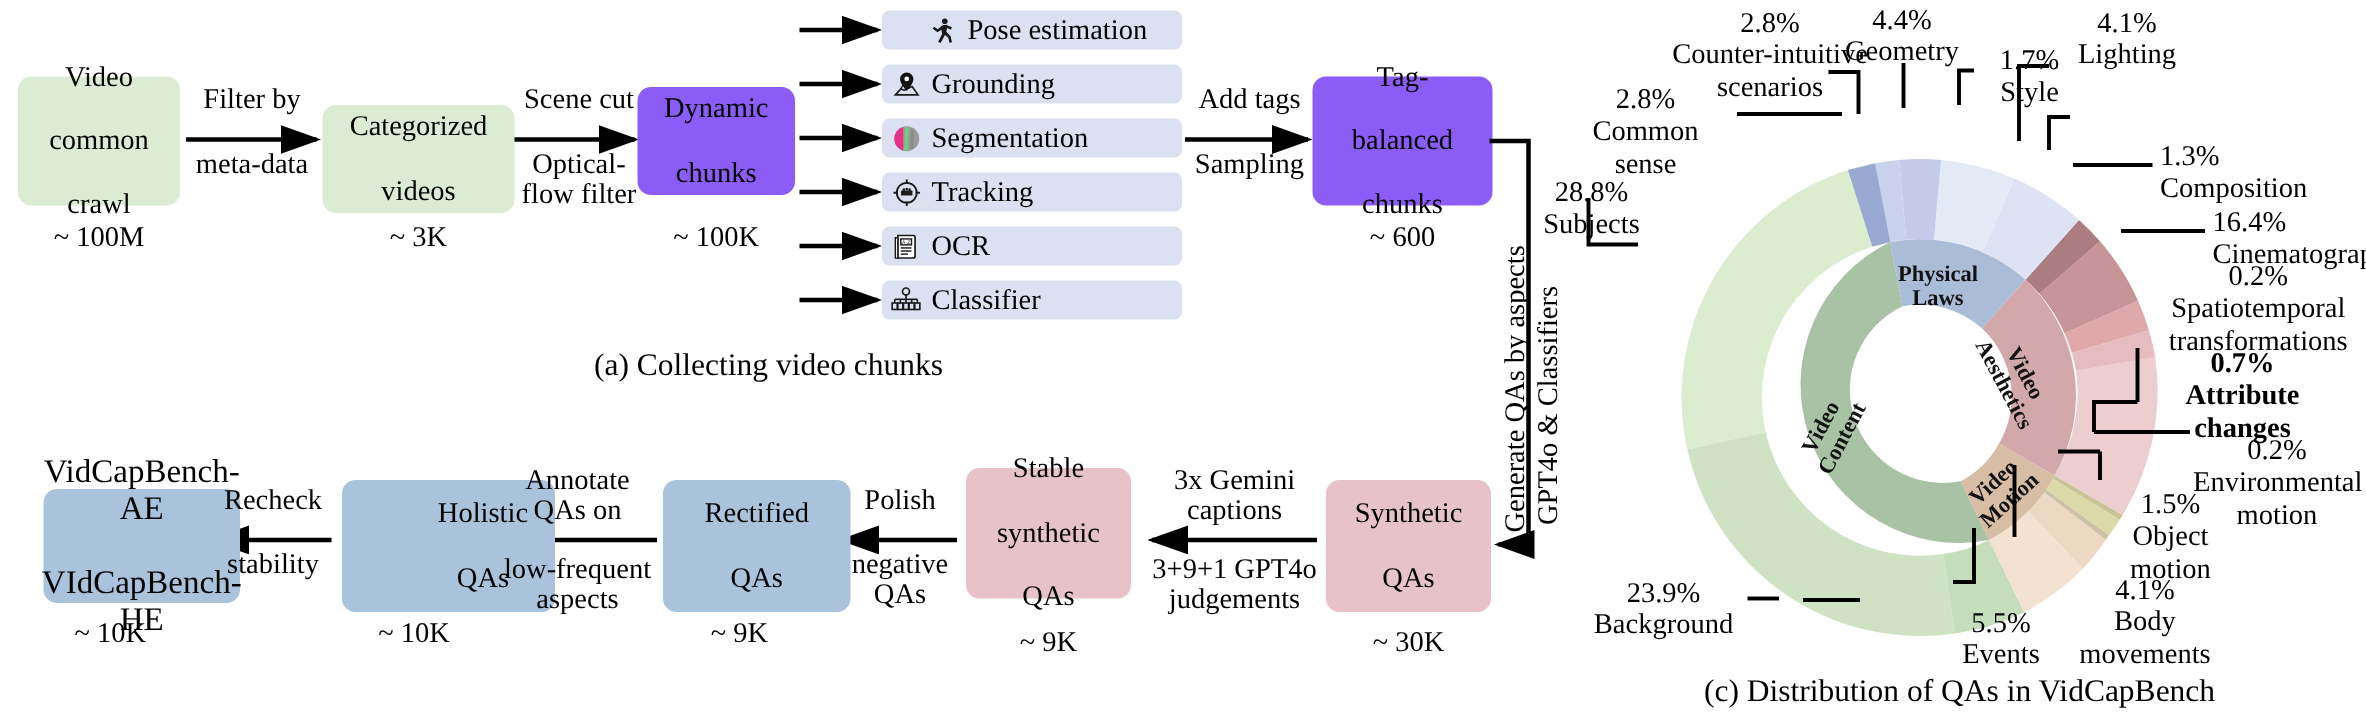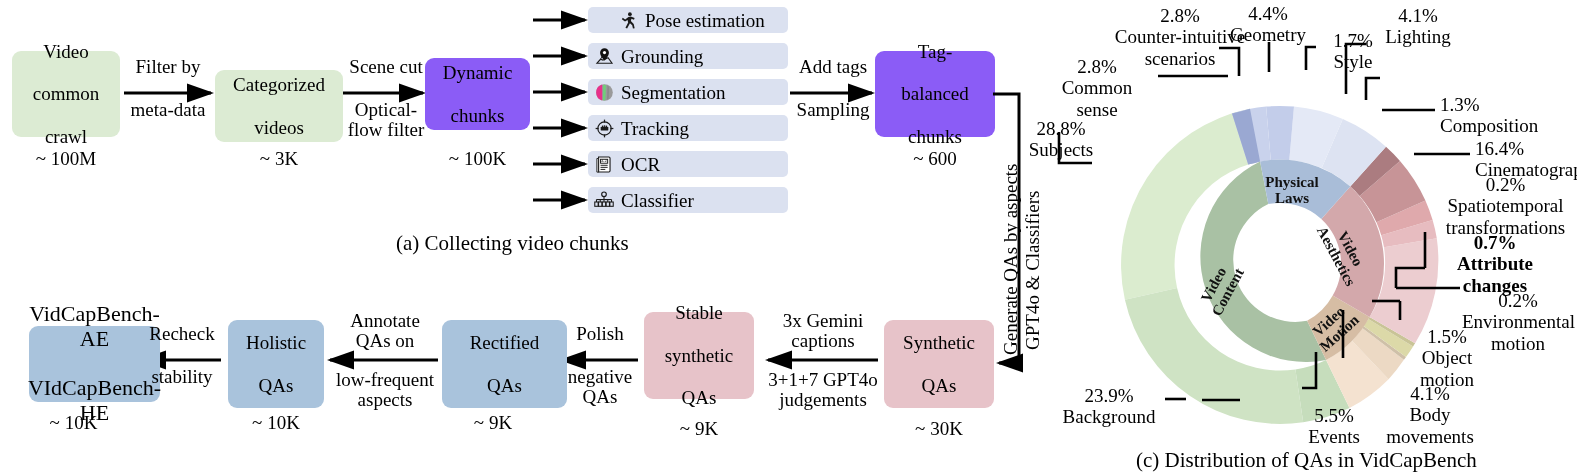--- a/index.html
+++ b/index.html
@@ -221,21 +221,21 @@
     <line x1="638" y1="80" x2="562" y2="80" stroke="#000" stroke-width="3" marker-end="url(#ahl)"></line>
     <line x1="878" y1="80" x2="768" y2="80" stroke="#000" stroke-width="3" marker-end="url(#ahl)"></line>
   </svg>
 
   <div class="box blue" style="left:8px;top:326px;width:131px;height:76px;font-size:22px;margin-left:21px;">
     <span><span>VidCapBench-AE</span><br>
           <span>VIdCapBench-HE</span></span>
   </div>
   <div class="count" style="left:8px;top:412px;width:131px;">~ 10K</div>
 
-  <div class="box blue" style="left:228px;top:320px;width:96px;height:88px;">
+  <div class="box blue" style="left:228px;top:320px;width:96px;height:88px;padding-left:46px;">
     <span><span>Holistic</span><br>
           <span>QAs</span></span>
   </div>
   <div class="count" style="left:228px;top:412px;width:96px;">~ 10K</div>
 
   <div class="box blue" style="left:442px;top:320px;width:125px;height:88px;">
     <span><span>Rectified</span><br>
           <span>QAs</span></span>
   </div>
   <div class="count" style="left:442px;top:412px;width:102px;">~ 9K</div>
@@ -260,21 +260,21 @@
 QAs on</div>
   <div class="alabel" style="left:326px;top:370px;width:118px;line-height:1.05;white-space:pre;">low-frequent
 aspects</div>
 
   <div class="alabel" style="left:558px;top:324px;width:84px;">Polish</div>
   <div class="alabel" style="left:556px;top:367px;width:88px;line-height:1.05;white-space:pre;">negative
 QAs</div>
 
   <div class="alabel" style="left:764px;top:311px;width:118px;line-height:1.05;white-space:pre;">3x Gemini
 captions</div>
-  <div class="alabel" style="left:758px;top:370px;width:130px;line-height:1.05;white-space:pre;">3+1+7 GPT4o
+  <div class="alabel" style="left:758px;top:370px;width:130px;line-height:1.05;white-space:pre;">3+9+1 GPT4o
 judgements</div>
 
 
   <svg class="abs" style="left:1115px;top:50px;width:330px;height:380px;" viewBox="0 0 330 380">
     <g transform="translate(165,215)">
 
       <path d="M -30.0 -156.2 A 159 159 0 0 0 -155.1 34.7 L -102.9 23.0 A 105.5 105.5 0 0 1 -19.9 -103.6 Z" fill="#dbeccf"></path>
 
       <path d="M -155.1 34.7 A 159 159 0 0 0 23.2 157.3 L 15.4 104.4 A 105.5 105.5 0 0 1 -102.9 23.0 Z" fill="#cfe3c4"></path>
 

